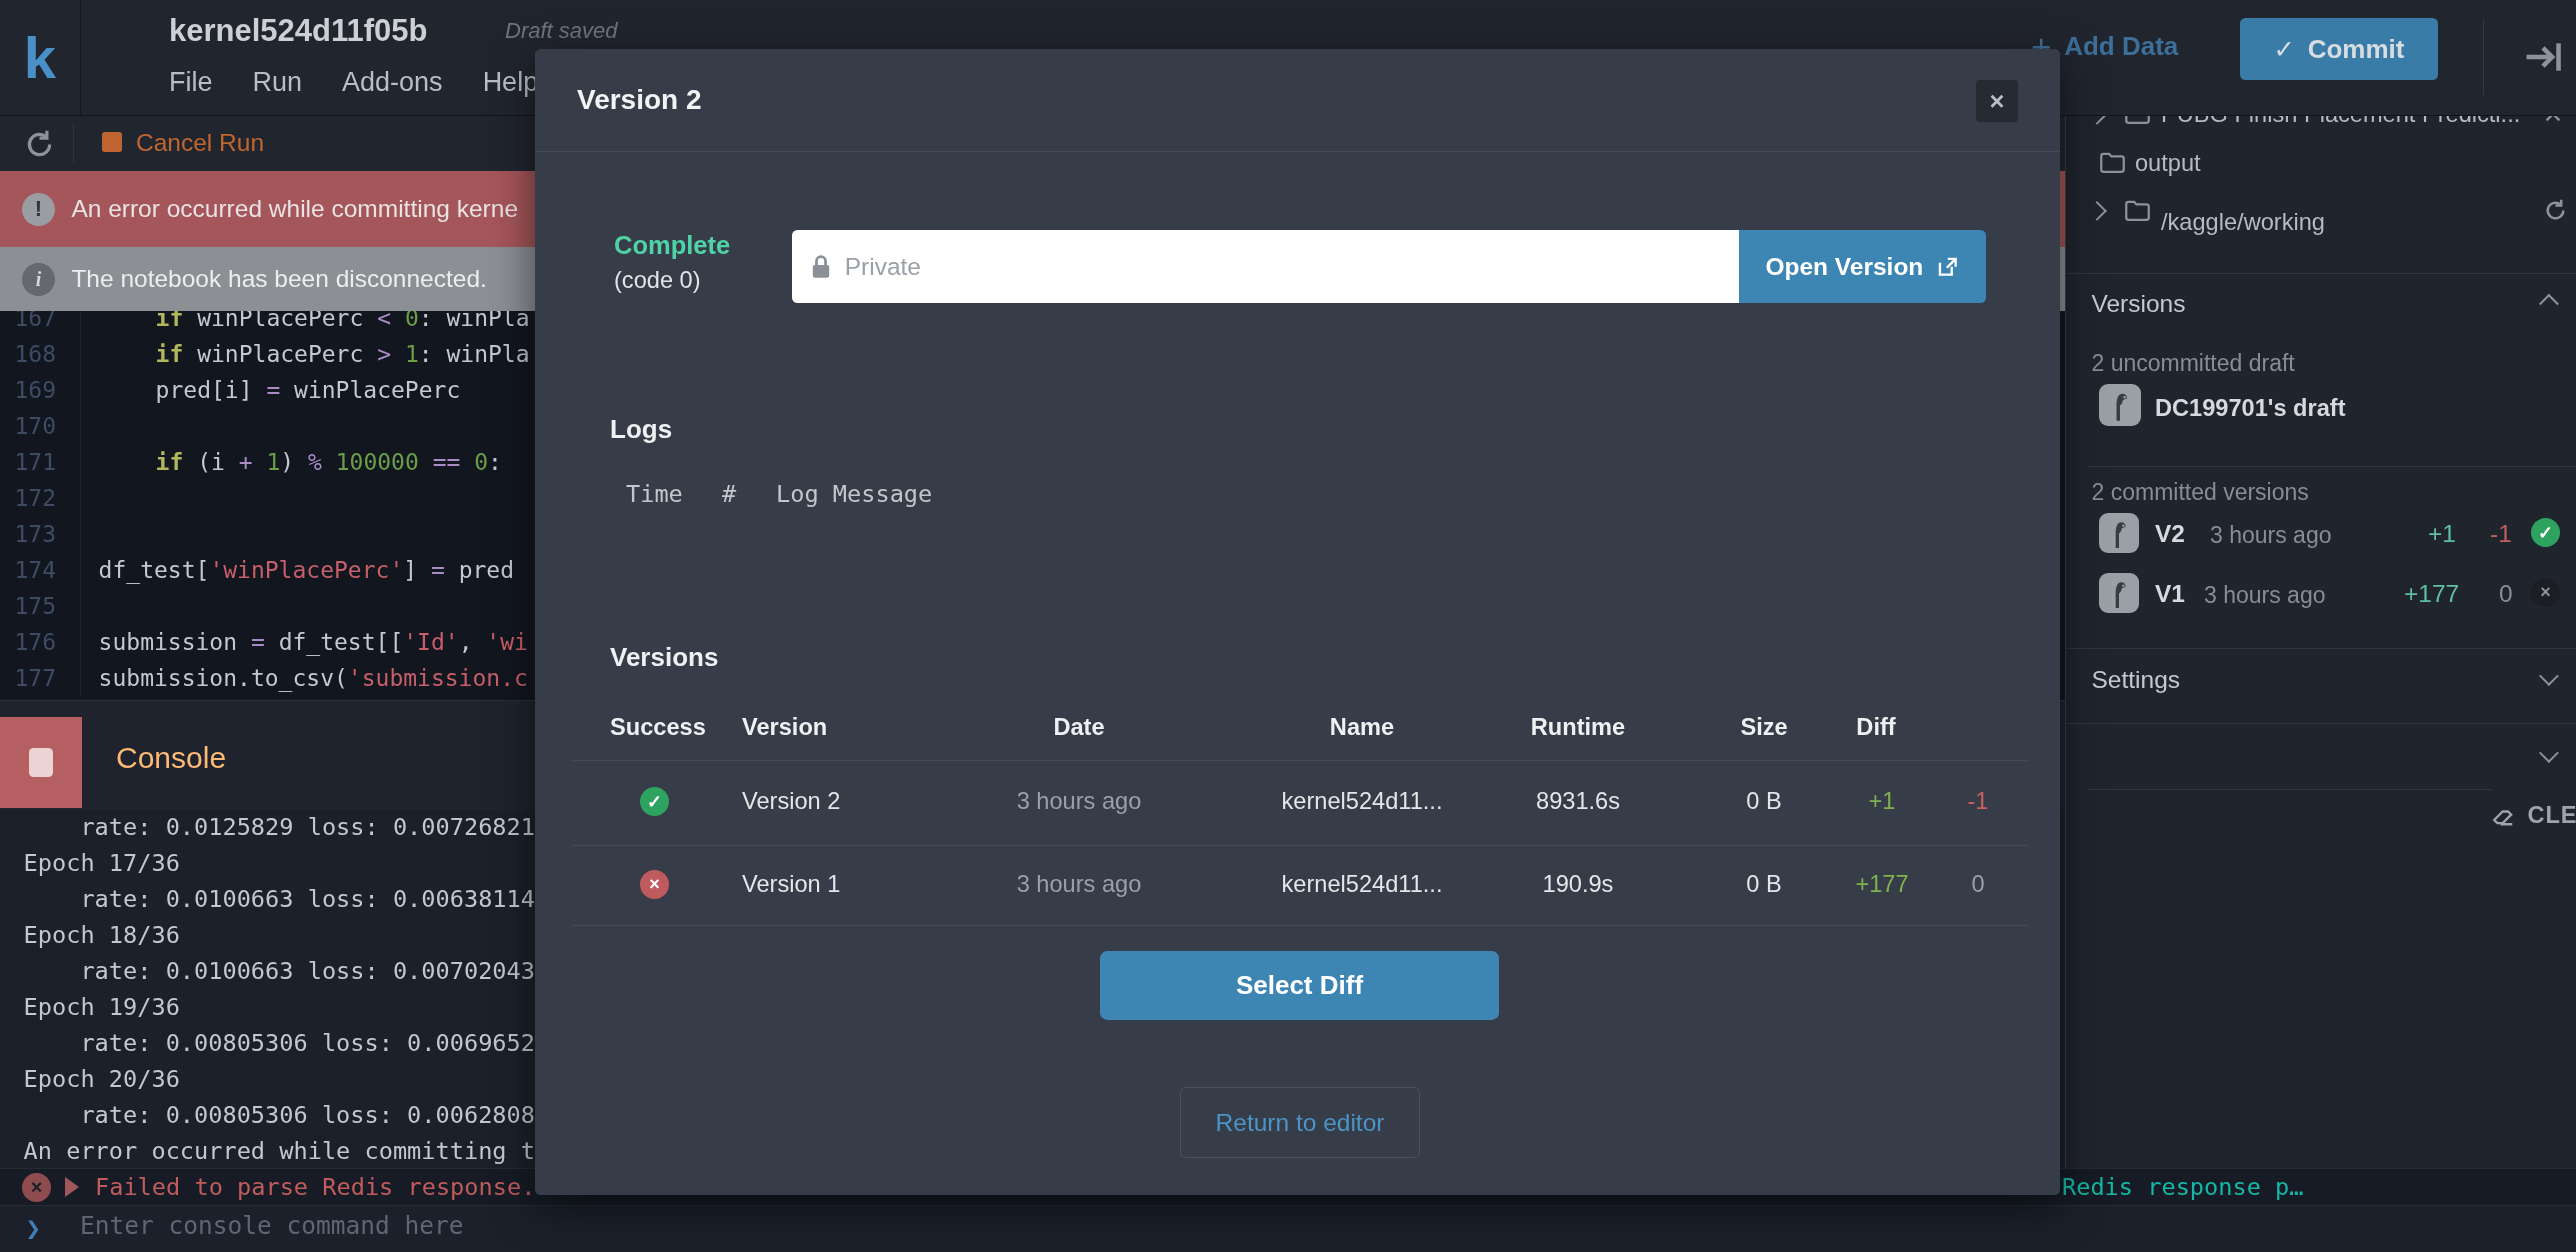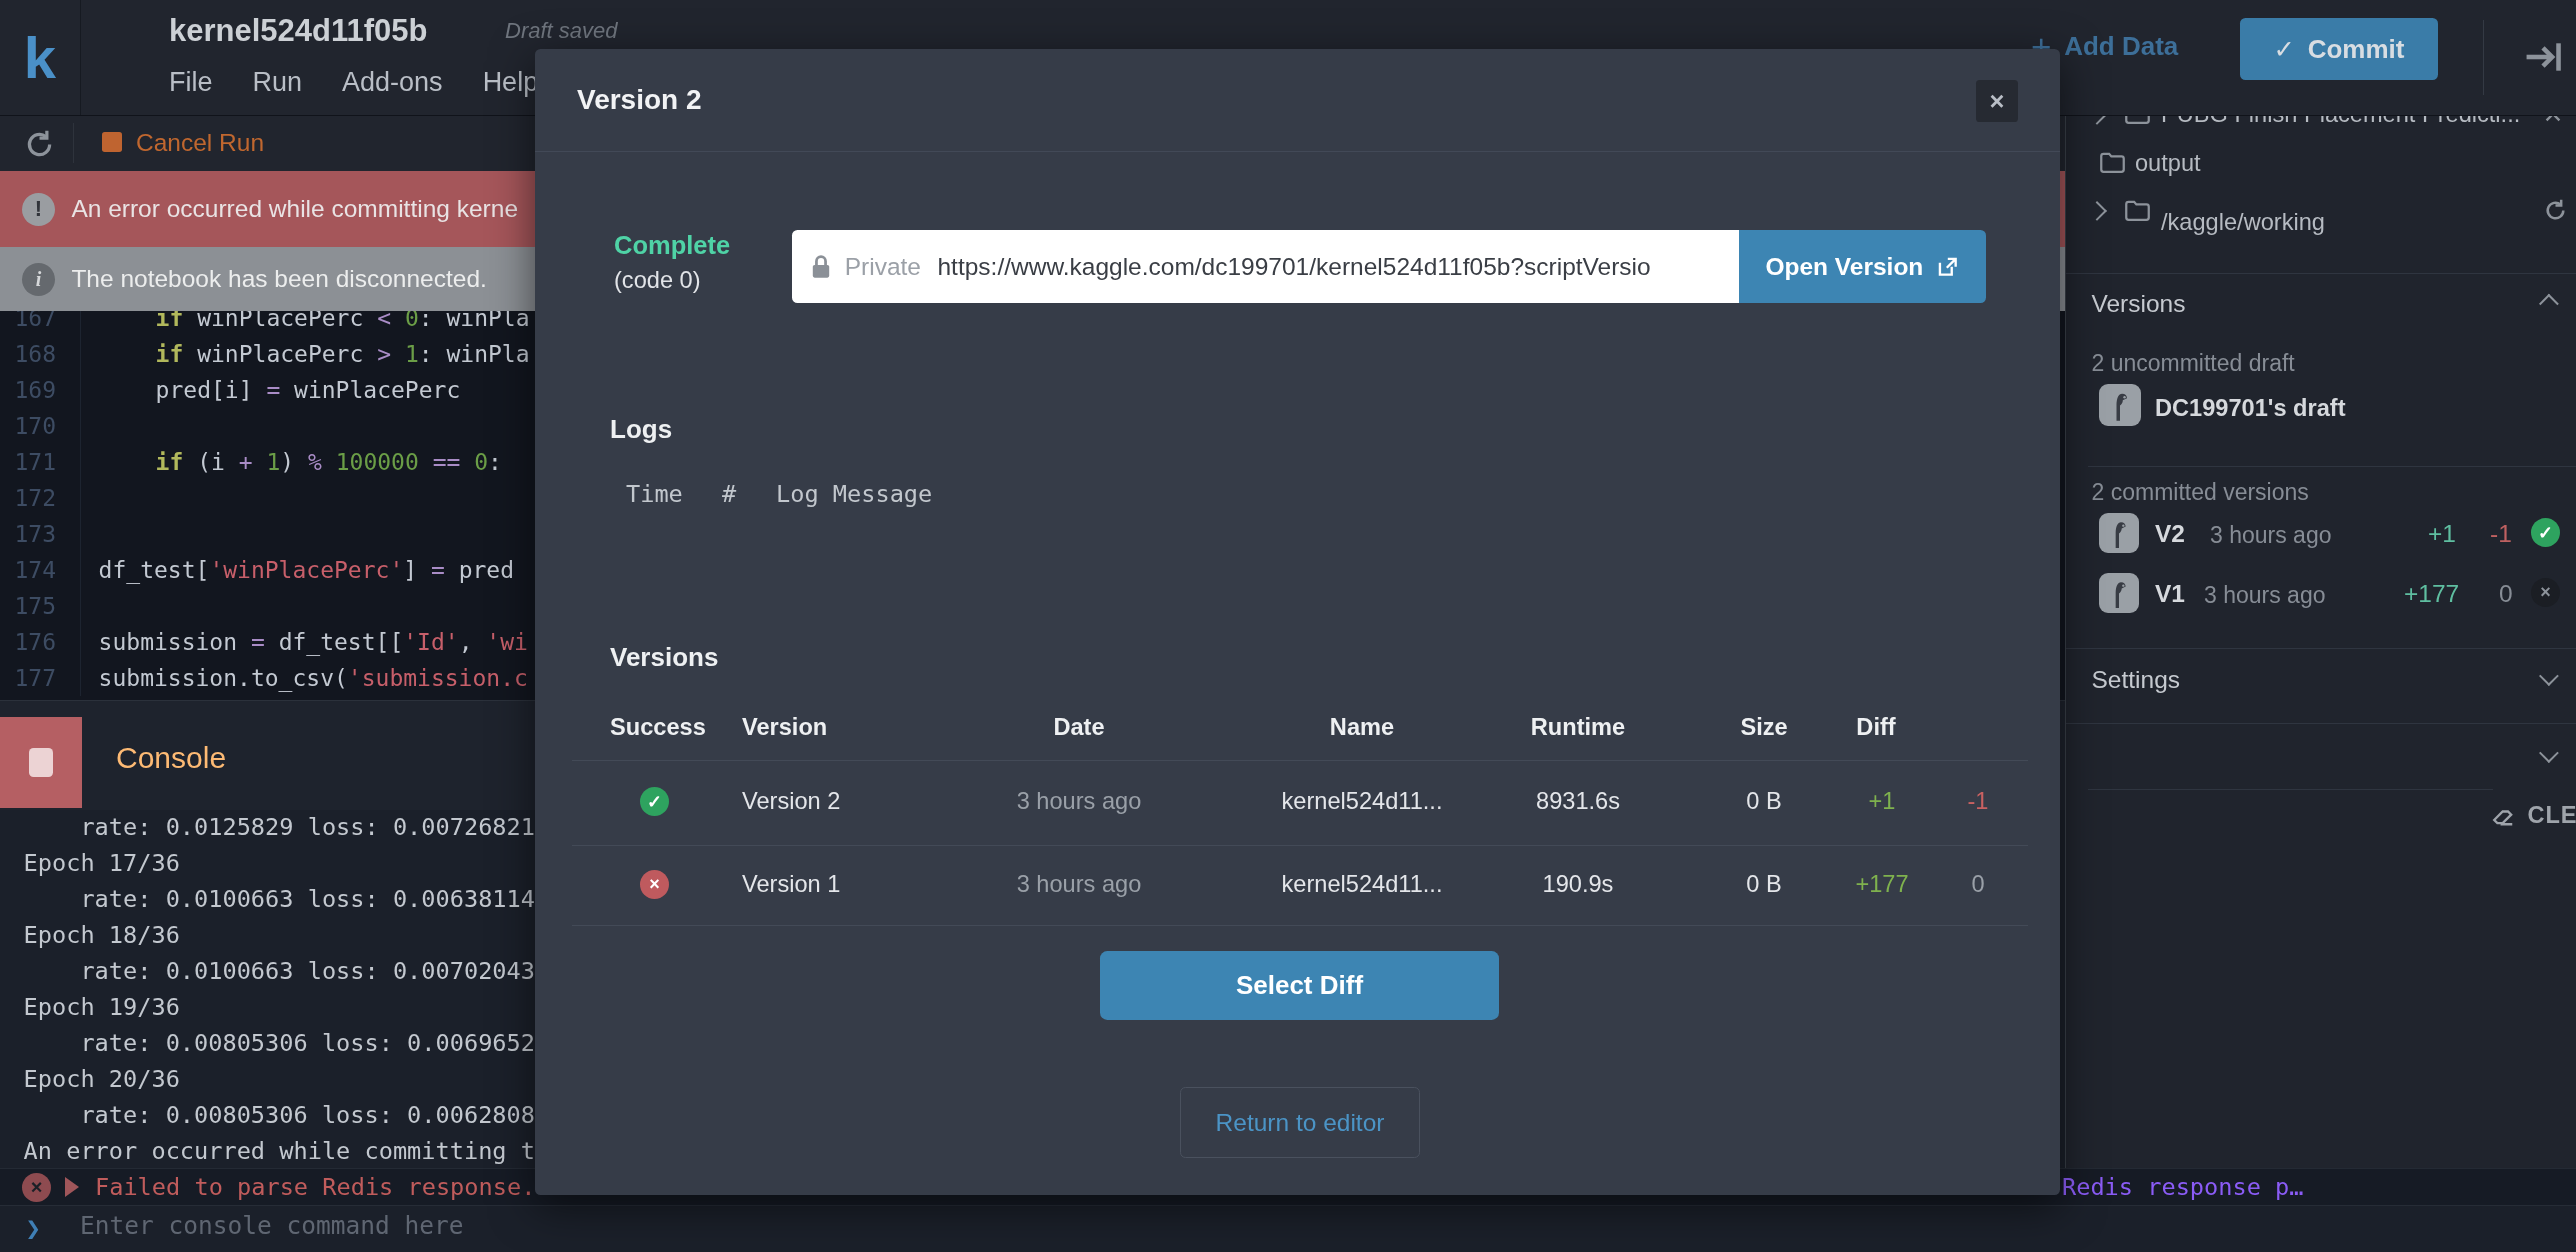--- a/index.html
+++ b/index.html
@@ -58,21 +58,21 @@
   #console-header{left:0;top:700px;width:2065px;height:109px;background:#1e232d;border-top:1.8px solid #2b313b;z-index:6;}
   #stop-btn{left:0;top:16.4px;width:82px;height:91px;background:#b55f63;display:flex;align-items:center;justify-content:center;}
   #stop-btn .sq{width:23.6px;height:29px;background:#ecd3d4;border-radius:4.5px;}
   #console-title{left:116px;top:40px;font-size:30px;color:#fdba74;}
   #console-out{left:0;top:773px;width:2065px;height:395px;background:#1b202a;overflow:hidden;z-index:1;}
   .console-line{height:36px;line-height:36px;font-family:"DejaVu Sans Mono",monospace;font-size:23.6px;color:#c3c8cf;white-space:pre;padding-left:23.6px;}
   #error-strip{left:0;top:1168px;width:2576px;height:36px;background:#161b25;border-top:0.9px solid #242a34;border-bottom:0.9px solid #262c36;z-index:6;}
   #err-circle{left:22px;top:3.6px;width:29px;height:29px;border-radius:50%;background:#8e4b50;color:#1c2027;display:flex;align-items:center;justify-content:center;font-size:20px;font-weight:bold;}
   #err-tri{left:65px;top:8.2px;width:0;height:0;border-left:14.5px solid #a0565a;border-top:10px solid transparent;border-bottom:10px solid transparent;}
   #err-text{left:95px;top:1.8px;font-family:"DejaVu Sans Mono",monospace;font-size:23.6px;color:#c05c5c;line-height:33px;}
-  #err-text-right{left:2062px;top:1.8px;font-family:"DejaVu Sans Mono",monospace;font-size:23.6px;color:#8b5cf6;line-height:33px;}
+  #err-text-right{left:2062px;top:1.8px;font-family:"DejaVu Sans Mono",monospace;font-size:23.6px;color:#14b8a6;line-height:33px;}
   #prompt-row{left:0;top:1206px;width:2576px;height:46px;background:#1b202a;z-index:6;}
   #prompt-chev{left:25.5px;top:7.3px;font-family:"DejaVu Sans Mono",monospace;font-size:25.5px;font-weight:bold;color:#3f7fb5;}
   #prompt-input{left:78px;top:3.6px;width:1091px;background:transparent;border:none;outline:none;font-family:"DejaVu Sans Mono",monospace;font-size:24.5px;color:#9aa0a8;}
   #prompt-input::placeholder{color:#5f6672;}
 
   
   #sidebar{left:2065px;top:115px;width:511px;height:1053px;background:#20242d;border-left:0.9px solid #3a4049;z-index:10;}
   .side-label{font-size:23.6px;color:#b6bbc2;}
   .side-dim{font-size:23px;color:#878d96;}
   .side-head{font-size:24.5px;color:#c6cad0;}
@@ -375,21 +375,20 @@
   <div class="abs" id="status-state">Complete</div>
   <div class="abs" id="status-code">(code 0)</div>
 
   <div class="abs" id="url-group">
     <div id="url-input-wrap">
       <svg width="22" height="25.5" viewBox="0 0 24 28" style="margin-left:18px;flex:none;">
         <rect x="3" y="12" width="18" height="14" rx="2" fill="#8b9097"></rect>
         <path d="M7 12 V8 a5 5 0 0 1 10 0 V12" fill="none" stroke="#8b9097" stroke-width="3"></path>
       </svg>
       <span id="privacy-label">Private</span>
-      <input id="url-text" readonly="" value="https://www.kaggle.com/dc199701/kernel524d11f05b?scriptVersio" style="">
     </div>
     <div id="open-version-btn">
       <span>Open Version</span>
       <svg width="23.6" height="23.6" viewBox="0 0 24 24">
         <path d="M4 8 v12 h12 v-8" fill="none" stroke="#ffffff" stroke-width="2.4"></path>
         <path d="M12 4 h8 v8 M20 4 L11 13" fill="none" stroke="#ffffff" stroke-width="2.4"></path>
       </svg>
     </div>
   </div>
 

